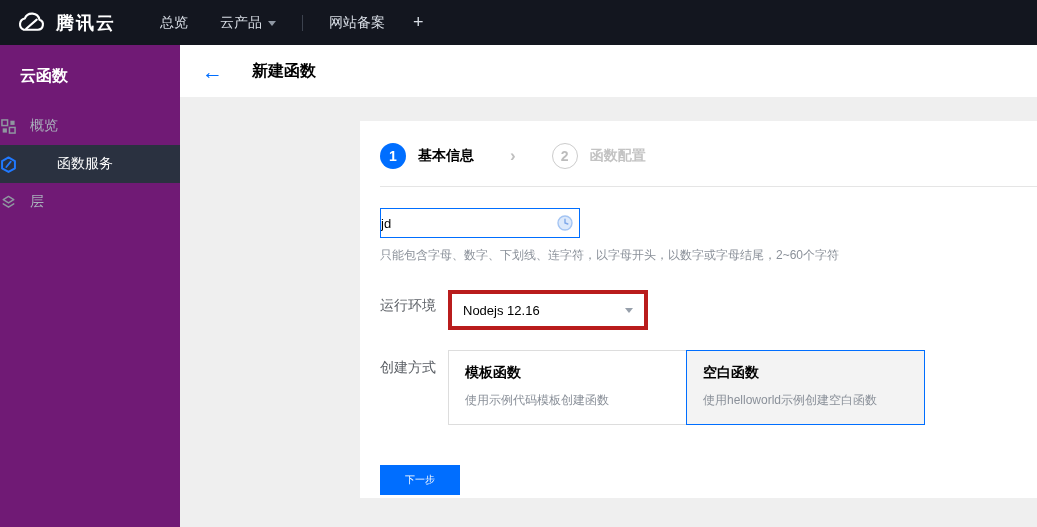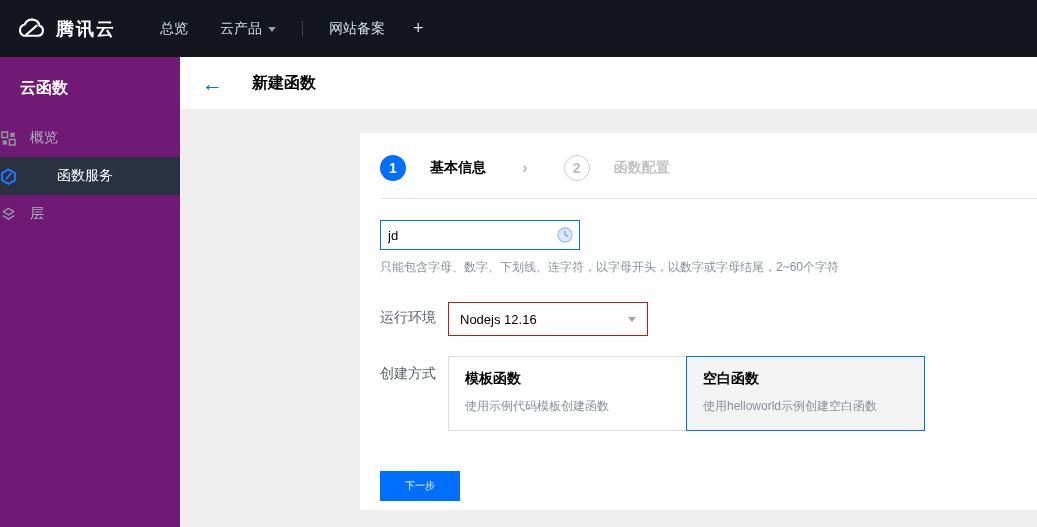--- a/index.html
+++ b/index.html
@@ -1,20 +1,20 @@
 <!DOCTYPE html>
 <html><head>
 <meta charset="utf-8">
 <style>
   * { margin:0; padding:0; box-sizing:border-box; }
   html,body { width:1037px; height:527px; overflow:hidden; }
   body { font-family:"Liberation Sans","DejaVu Sans",sans-serif; background:#efefef; }
 
   
-  .topbar { height:57px; background:#13161f; display:flex; align-items:center; padding-left:14px; }
+  .topbar { height:45px; background:#13161f; display:flex; align-items:center; padding-left:14px; }
   .logo { display:flex; align-items:center; gap:9px; cursor:pointer; }
   .brand { color:#ffffff; font-size:18px; font-weight:bold; letter-spacing:2px; }
   .topnav { display:flex; align-items:center; margin-left:28px; height:45px; }
   .topnav-item { color:#d9dee6; font-size:14px; padding:0 16px; height:45px; line-height:45px; cursor:pointer; white-space:nowrap; }
   .topnav-item.plus { font-size:18px; padding:0 12px; }
   .caret-down { display:inline-block; width:0; height:0; border-left:4px solid transparent; border-right:4px solid transparent; border-top:5px solid #8f97a3; margin-left:6px; vertical-align:middle; }
   .topnav-divider { width:1px; height:16px; background:#3c424e; margin:0 10px; }
 
   
   .app { display:flex; height:482px; }
@@ -30,37 +30,37 @@
   .page-title { font-size:16px; font-weight:bold; color:#000000; margin-left:29px; }
 
   .content { flex:1; background:#efefef; padding:24px 0 0 180px; }
   .card { background:#ffffff; height:377px; padding:22px 0 0 20px; }
 
   
   .wizard { display:flex; align-items:center; }
   .step { display:flex; align-items:center; }
   .step-circle { width:26px; height:26px; border-radius:50%; background:#006eff; color:#fff; font-size:14px; font-weight:bold; display:flex; align-items:center; justify-content:center; }
   .step.inactive .step-circle { background:#ffffff; border:1px solid #cccccc; color:#bcbcbc; }
-  .step-label { margin-left:24px; font-size:14px; font-weight:bold; color:#000000; }
+  .step-label { margin-left:12px; font-size:14px; font-weight:bold; color:#000000; }
   .step.inactive .step-label { color:#c3c3c3; }
   .wizard-sep { color:#bfbfbf; font-size:17px; font-weight:bold; margin:0 36px; }
   .divider { border-top:1px solid #e5e5e5; margin-top:17px; }
 
   
   .form { margin-top:21px; }
   .form-row { display:flex; margin-bottom:26px; }
   .form-label { width:68px; flex-shrink:0; font-size:14px; color:#5c6066; line-height:30px; }
   .form-row.method .form-label { line-height:20px; padding-top:7px; }
 
   .name-wrap { position:relative; width:200px; }
-  .name-input { width:200px; height:30px; border:1px solid #006eff; padding:0 28px 0 7px; font-size:13px; color:#000; outline:none; font-family:"Liberation Sans","DejaVu Sans",sans-serif; }
+  .name-input { width:200px; height:30px; border:1px solid #006eff; padding:0 28px 0 0; font-size:13px; color:#000; outline:none; font-family:"Liberation Sans","DejaVu Sans",sans-serif; }
   .clock-icon { position:absolute; right:7px; top:7px; width:16px; height:16px; cursor:pointer; }
   .helper { font-size:12px; color:#8a9099; margin-top:9px; white-space:nowrap; }
 
-  .select { width:200px; height:30px; border:1px solid #b91c1c; background:#fff; display:flex; align-items:center; justify-content:space-between; padding:16px 11px; font-size:13px; color:#000; cursor:pointer; }
+  .select { width:200px; height:30px; border:4px solid #b91c1c; background:#fff; display:flex; align-items:center; justify-content:space-between; padding:16px 11px; font-size:13px; color:#000; cursor:pointer; }
   .select-caret { width:0; height:0; border-left:4px solid transparent; border-right:4px solid transparent; border-top:5px solid #97a0ab; }
 
   .method-cards { display:flex; }
   .method-card { width:239px; height:75px; border:1px solid #dddddd; background:#ffffff; padding:13px 16px; cursor:pointer; }
   .method-card.selected { background:#f3f3f3; border:1px solid #006eff; margin-left:-1px; }
   .method-title { font-size:14px; font-weight:bold; color:#000000; }
   .method-desc { font-size:12px; color:#8a9099; margin-top:10px; }
 
   .next-btn { display:block; margin-top:40px; width:80px; height:30px; background:#006eff; color:#ffffff; border:none; font-size:10px; cursor:pointer; font-family:"Liberation Sans","DejaVu Sans",sans-serif; }
 </style>

